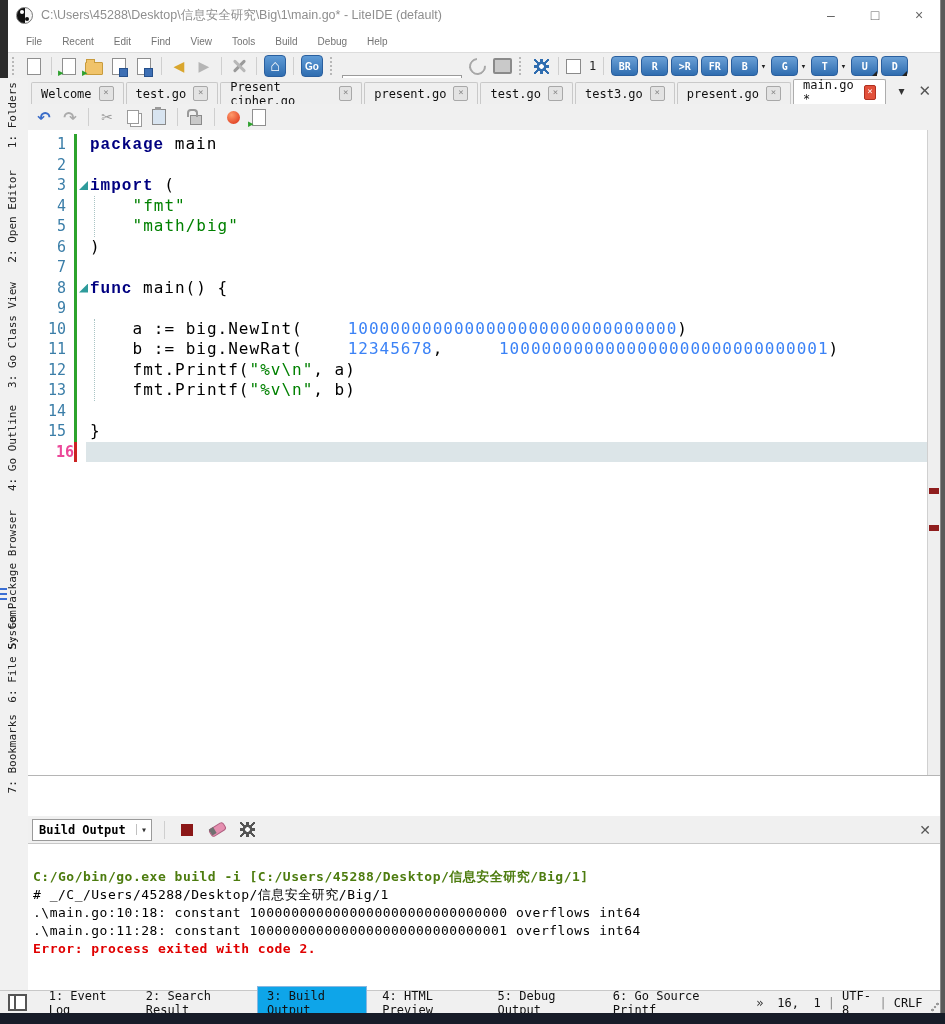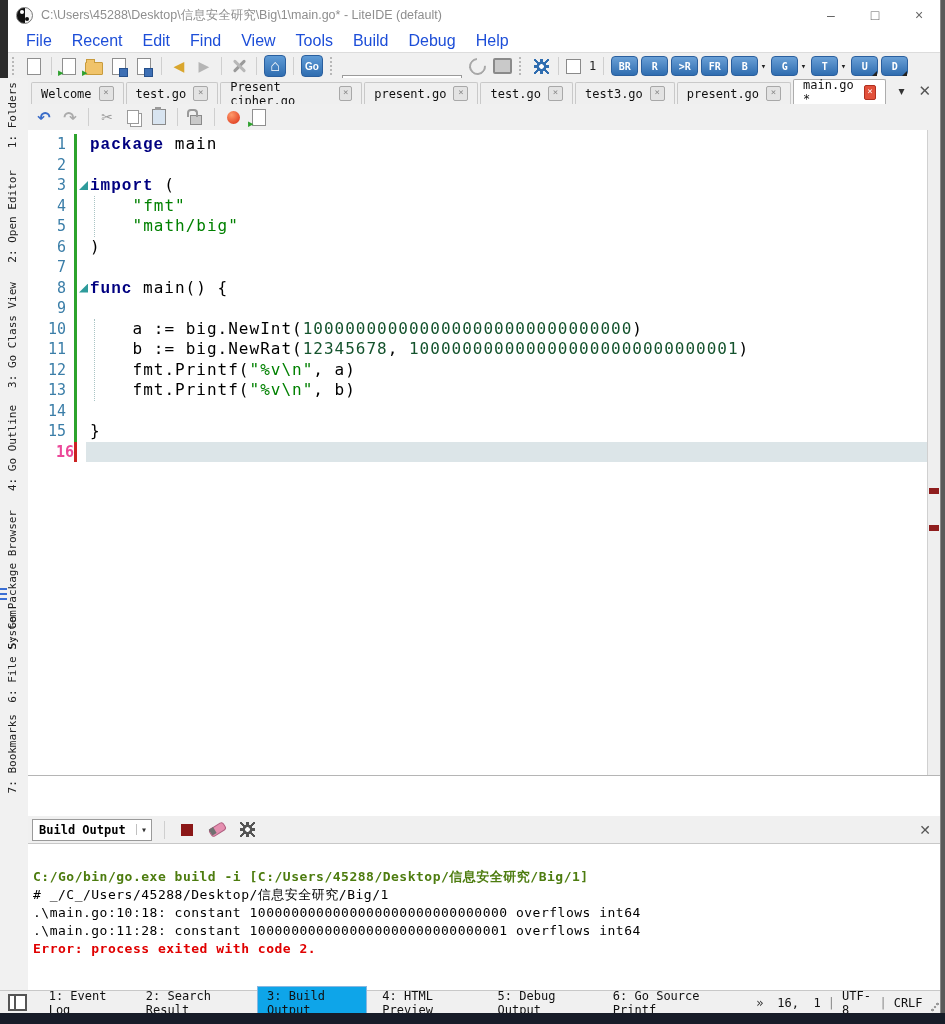--- a/index.html
+++ b/index.html
@@ -12,21 +12,21 @@
   #edge-right{position:absolute;right:0;top:0;width:4px;height:1013px;background:#5a5a5a;border-left:1px solid #888;}
   #titlebar{position:absolute;left:8px;top:0;right:4px;height:30px;background:#fff;display:flex;align-items:center;}
   #app-icon{width:15px;height:15px;border-radius:50%;margin:0 8px 0 8px;border:1px solid #777;
             background:linear-gradient(90deg,#111 50%,#f5f5f5 50%);position:relative;}
   #app-icon::before{content:"";position:absolute;left:3px;top:2px;width:4px;height:4px;border-radius:50%;background:#fff;}
   #app-icon::after{content:"";position:absolute;right:3px;bottom:2px;width:4px;height:4px;border-radius:50%;background:#111;}
   #title-text{font-size:12.5px;color:#8e8e8e;}
   #win-controls{margin-left:auto;display:flex;}
   .win-btn{width:44px;height:30px;display:flex;align-items:center;justify-content:center;color:#666;font-size:14px;}
   #menubar{position:absolute;left:8px;top:30px;right:4px;height:22px;background:#fff;display:flex;align-items:center;padding-left:8px;}
-  .menu-item{font-size:16px;color:#1d4ed8;padding:0 10px;}
+  .menu-item{font-size:10px;color:#737373;padding:0 10px;}
 
   
   #toolbar{position:absolute;left:8px;top:52px;right:4px;height:26px;background:#f0f0f0;
            border-top:1px solid #dcdcdc;border-bottom:1px solid #cfcfcf;display:flex;align-items:center;gap:5px;padding-left:2px;}
   .handle{width:3px;height:18px;border-left:2px dotted #b8b8b8;margin:0 2px;}
   .tsep{width:1px;height:18px;background:#cfcfcf;margin:0 2px;}
   .tool{width:20px;height:20px;display:flex;align-items:center;justify-content:center;position:relative;}
   .page{width:12px;height:15px;background:#fff;border:1px solid #8f8f8f;position:relative;}
   .page.badge::after{content:"";position:absolute;right:-3px;bottom:-3px;width:7px;height:7px;background:#3d6fb4;border:1px solid #26508c;}
   .page .garrow{position:absolute;left:-5px;bottom:-3px;color:#2ea02e;font-size:11px;line-height:10px;}
@@ -106,21 +106,21 @@
   #changebar-green{position:absolute;left:46px;top:4px;width:3px;height:307.5px;background:#2da32d;}
   #changebar-red{position:absolute;left:46px;top:311.5px;width:3px;height:20.5px;background:#cc2222;}
   #fold-col{position:absolute;left:50px;top:4px;width:12px;}
   .fslot{height:20.5px;position:relative;}
   .fold-marker{position:absolute;left:1px;top:6px;width:9px;height:9px;background:#2e9b9b;
                clip-path:polygon(100% 0,100% 100%,0 100%);}
   #cur-line{position:absolute;left:58px;right:0;top:311.5px;height:20.5px;background:#dce5e8;}
   #code-lines{position:absolute;left:62px;top:4px;white-space:pre;font-size:16px;line-height:20.5px;
               letter-spacing:1px;font-family:"DejaVu Sans Mono",monospace;color:#000;}
   .cline{height:20.5px;}
-  .kw{color:#000080;font-weight:bold;font-family:Liberation Mono, monospace;} .str{color:#008000;} .nm{color:#14532d;}
+  .kw{color:#000080;font-weight:bold;font-family:Liberation Mono, monospace;} .str{color:#008000;} .nm{color:#3b82f6;margin-left:45px;}
   .iguide{position:absolute;left:66px;border-left:1px dotted #a9c4c4;width:0;}
   #iguide1{top:65.5px;height:41px;} #iguide2{top:188.5px;height:82px;}
   #markbar{position:absolute;right:4px;top:130px;width:13px;height:645px;background:#efefef;border-left:1px solid #d0d0d0;}
   .mark{position:absolute;left:1px;width:10px;height:6px;background:#8f1d1d;}
   #mark1{top:358px;} #mark2{top:395px;}
 
   
   #output{position:absolute;left:28px;top:775px;right:4px;height:215px;background:#fff;border-top:1px solid #b5b5b5;}
   #output-header{height:27px;background:#f0f0f0;border-bottom:1px solid #c8c8c8;display:flex;align-items:center;gap:10px;padding-left:4px;margin-top:40px;}
   #output-combo{width:118px;font-family:"DejaVu Sans Mono",monospace;font-weight:bold;}

